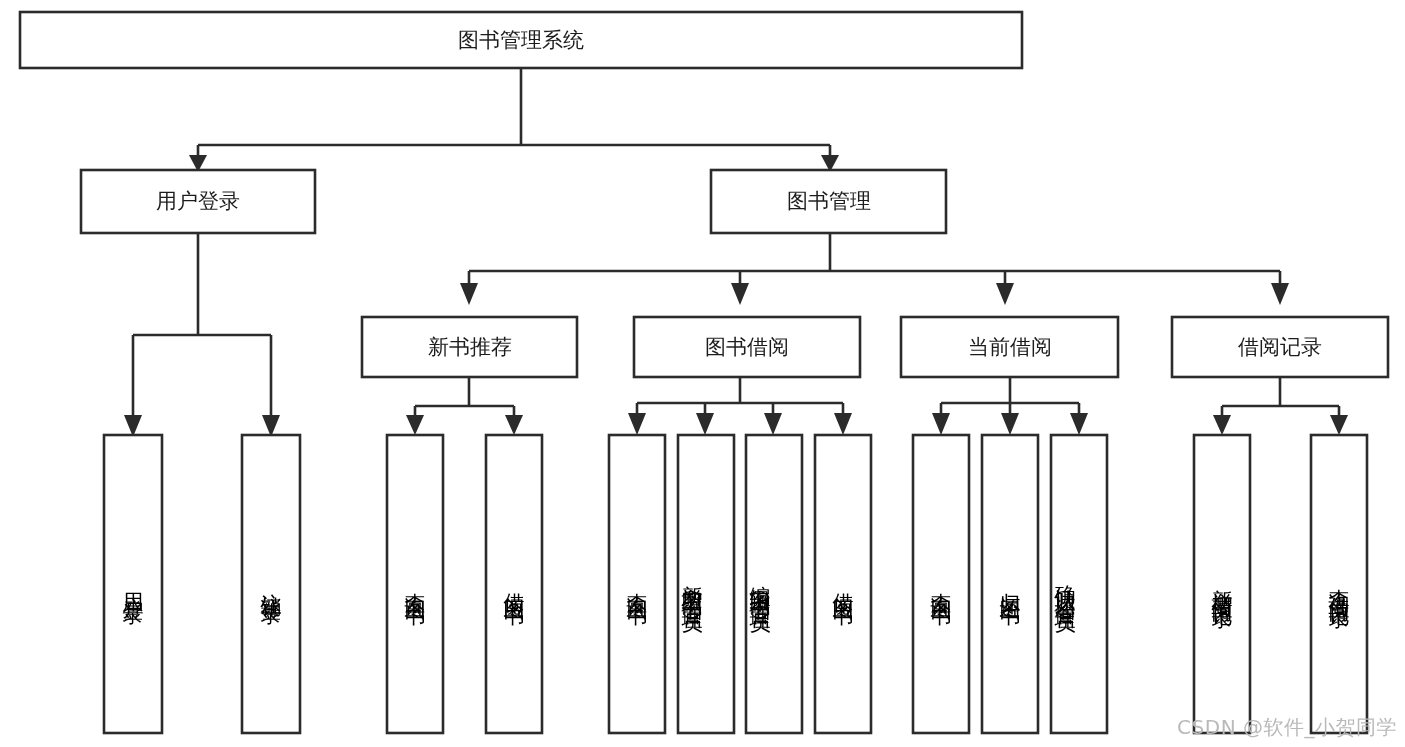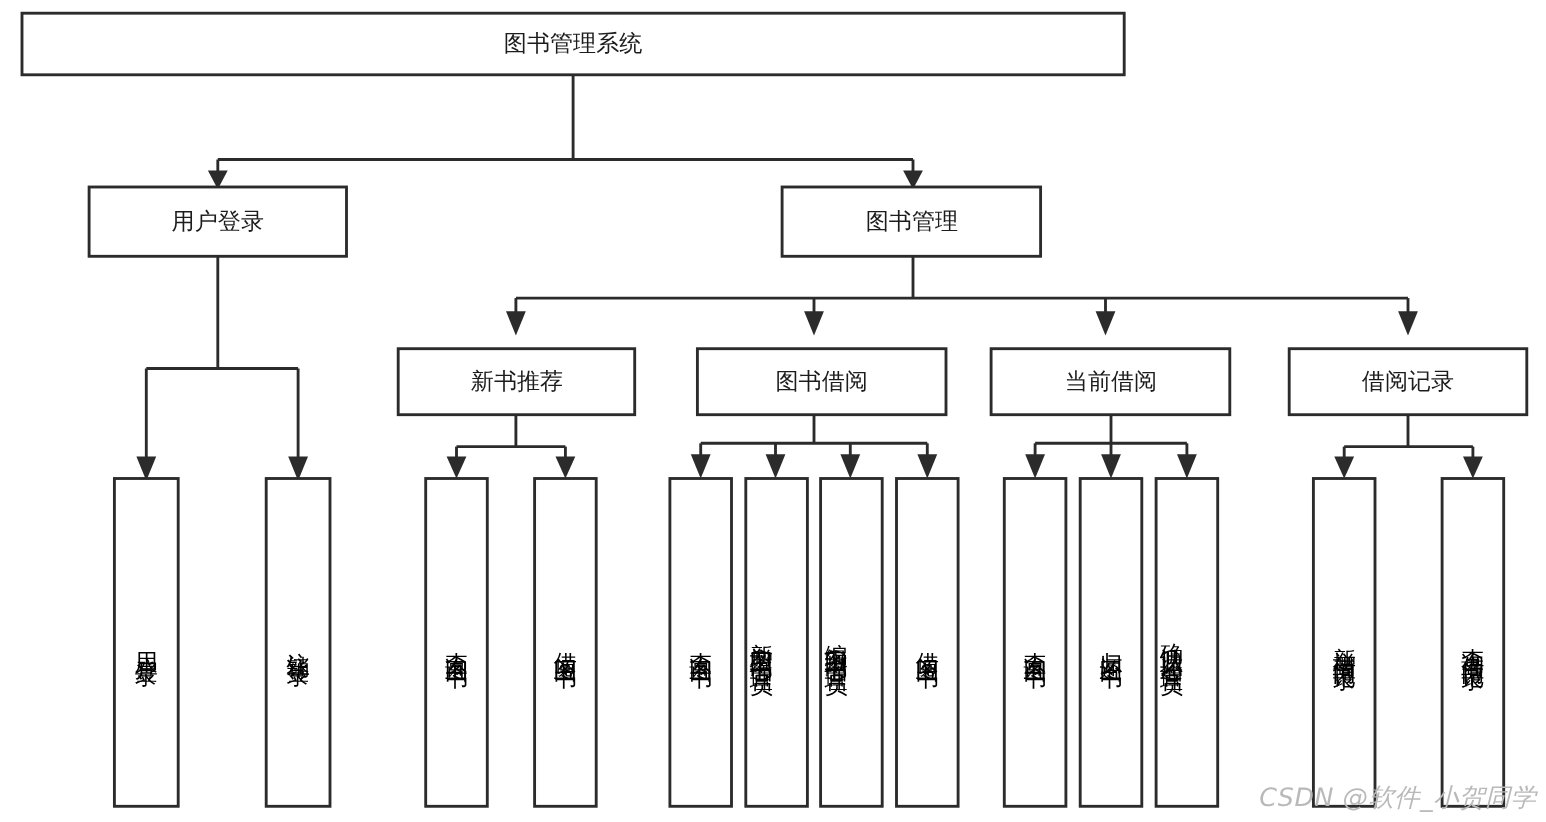--- a/index.html
+++ b/index.html
@@ -55,26 +55,25 @@
   }
   .arrow-head {
     fill: #2b2b2b;
     stroke: none;
   }
   .watermark {
     position: absolute;
     right: 8px;
     bottom: 6px;
     font-family: "DejaVu Sans", "Liberation Sans", sans-serif;
-    font-size: 23px;
+    font-size: 20px;
     color: #b9b9b9;
     letter-spacing: 0.5px;
     white-space: nowrap;
     pointer-events: none;
-    font-style: italic;
   }
 </style>
 </head>
 <body>
 
 <div id="diagram-root">
 
   <svg id="flow-svg" viewBox="0 0 1405 747">
 
     <g>

